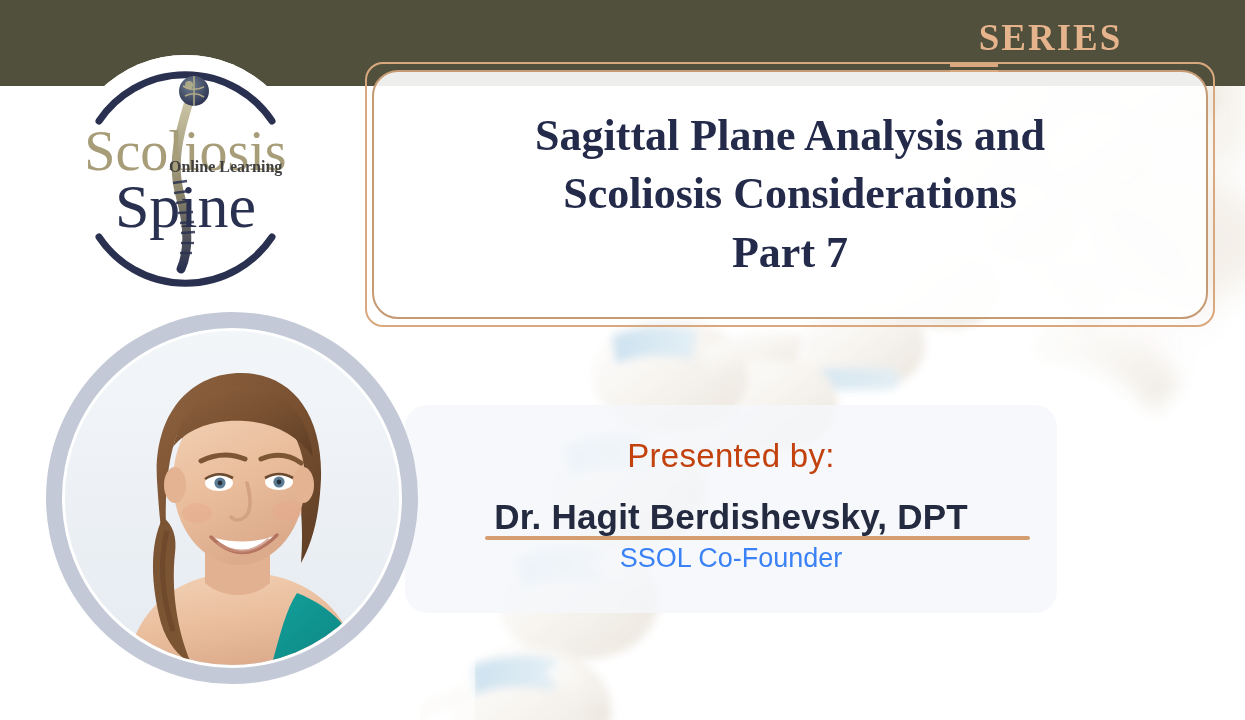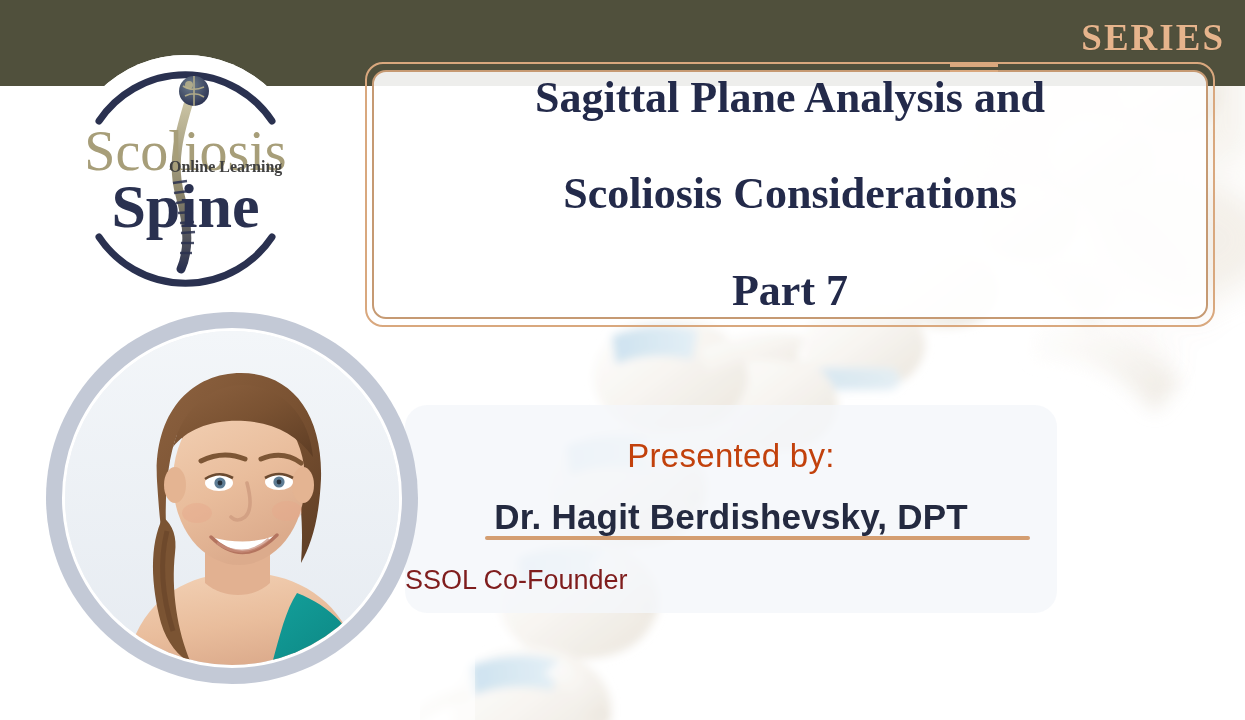--- a/index.html
+++ b/index.html
@@ -17,22 +17,22 @@
   .bg-photo svg { position:absolute; top:0; left:0; }
 
   
   .header-band {
     position:absolute; left:0; top:0; width:1245px; height:86px;
     background:#50503c; z-index:6;
   }
 
   
   .series-wrap {
-    position:absolute; top:0px; left:940px; width:285px; height:74px;
-    z-index:8; display:flex; align-items:center; justify-content:flex-end;
+    position:absolute; top:0px; left:908px; width:285px; height:74px;
+    z-index:8; display:flex; align-items:center; justify-content:center;
   }
   .series-text {
     font-family:"Liberation Serif", serif;
     font-weight:700; font-size:37px; letter-spacing:2px;
     color:#e6b48c; line-height:1; white-space:nowrap;
     text-shadow:0 0 1px rgba(0,0,0,.25);
   }
   .series-rule-l {
     position:absolute; left:950px; top:64px; width:48px; height:3px;
     background:#d9a87e; z-index:8;
@@ -48,39 +48,39 @@
   }
   .logo svg { position:absolute; left:0; top:0; }
   .logo-scoliosis {
     position:absolute; left:0; top:68px; width:245px; text-align:center;
     font-family:"Liberation Serif", serif; font-size:56px; color:#a79e79;
     letter-spacing:0px; line-height:1;
   }
   .logo-spine {
     position:absolute; left:0; top:120px; width:245px; text-align:center;
     font-family:"Liberation Serif", serif; font-size:62px; color:#2a3150;
-    line-height:1; font-weight:700;
+    line-height:1; font-weight:400;
   }
   .logo-ol {
     position:absolute; left:106px; top:104px; width:140px;
     font-family:"Liberation Serif", serif; font-size:16px; color:#404040;
     font-weight:600; line-height:1; white-space:nowrap;
   }
 
   
   .title-outer {
     position:absolute; left:365px; top:62px; width:850px; height:265px;
     border:2px solid #d9a87e; border-radius:18px; z-index:7;
   }
   .title-inner {
     position:absolute; left:372px; top:70px; width:836px; height:249px;
-    border:2px solid #c69a73; border-radius:14px;
+    border:2px solid #c69a73; border-radius:26px;
     background:rgba(255,255,255,0.90);
     z-index:7;
-    display:flex; flex-direction:column; align-items:center; justify-content:center;gap:38px;
+    display:flex; flex-direction:column; align-items:center; justify-content:center;
   }
   .title-line {
     font-family:"Liberation Serif", serif;
     font-weight:700; color:#232a4a; font-size:44px; line-height:1.32;
     text-align:center; white-space:nowrap;
   }
 
   
   .avatar {
     position:absolute; left:46px; top:312px; width:372px; height:372px;
@@ -107,22 +107,22 @@
   .presenter-name {
     position:absolute; left:0; top:84px; width:652px; text-align:center;
     font-family:"Liberation Sans", sans-serif; font-size:35px; color:#242a40;
     font-weight:700; letter-spacing:.2px;margin-top:8px;
   }
   .presenter-rule {
     position:absolute; left:80px; top:131px; width:545px; height:4px;
     background:#d49e71; border-radius:2px;
   }
   .presenter-role {
-    position:absolute; left:0; top:160px; width:652px; text-align:left;
-    font-family:"Liberation Sans", sans-serif; font-size:27px; color:#7f1d1d;
+    position:absolute; left:0; top:138px; width:652px; text-align:center;
+    font-family:"Liberation Sans", sans-serif; font-size:27px; color:#3b82f6;
     font-weight:400;
   }
 </style>
 </head>
 <body>
 
 <div id="stage">
 
   <div class="bg-photo">
     <svg width="1245" height="720" viewBox="0 0 1245 720">

